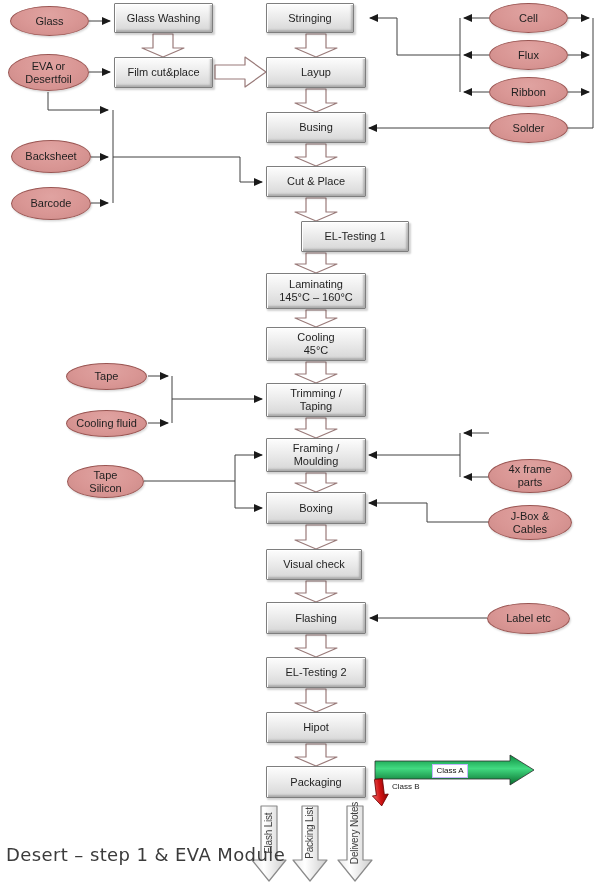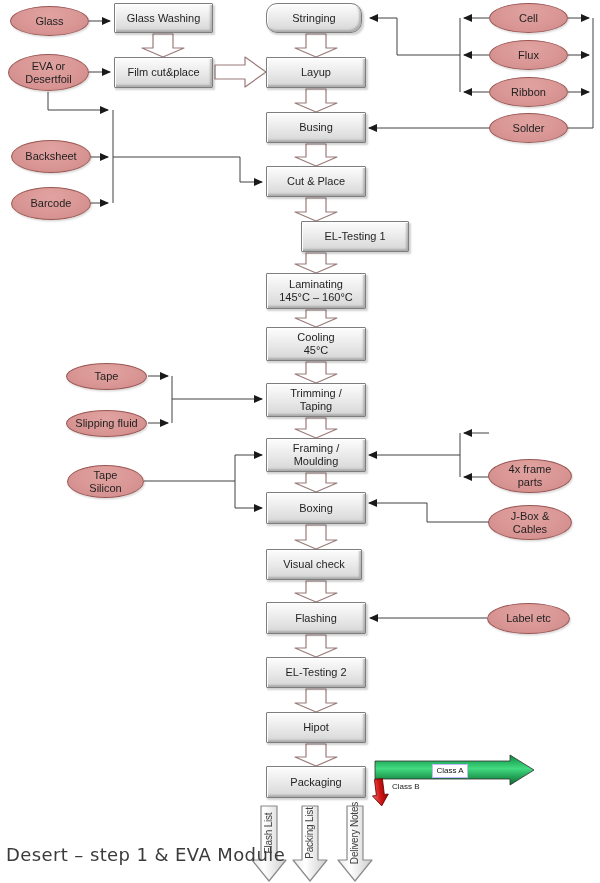--- a/index.html
+++ b/index.html
@@ -134,21 +134,21 @@
     <g fill="url(#gWhiteArrow)" stroke="#8a8a8a" stroke-width="1.2" stroke-linejoin="round">
       <polygon points="261,806 277,806 277,860 286,860 269,881 252,860 261,860"></polygon>
       <polygon points="302,806 318,806 318,860 327,860 310,881 293,860 302,860"></polygon>
       <polygon points="347,806 363,806 363,860 372,860 355,881 338,860 347,860"></polygon>
     </g>
   </svg>
 
   <div class="node box" style="left:114px; top:3px;  width:99px;  height:30px;">Glass Washing</div>
   <div class="node box" style="left:114px; top:57px; width:99px;  height:31px;">Film cut&amp;place</div>
 
-  <div class="node box" style="left:266px; top:3px;   width:96px; height:30px;border-radius:11px;">Stringing</div>
+  <div class="node box" style="left:266px; top:3px;   width:88px; height:30px;">Stringing</div>
   <div class="node box" style="left:266px; top:57px;  width:100px; height:31px;">Layup</div>
   <div class="node box" style="left:266px; top:112px; width:100px; height:31px;">Busing</div>
   <div class="node box" style="left:266px; top:166px; width:100px; height:31px;">Cut &amp; Place</div>
   <div class="node box" style="left:284px; top:221px; width:108px; height:31px;margin-left:17px;">EL-Testing 1</div>
   <div class="node box" style="left:266px; top:273px; width:100px; height:36px;">Laminating
 145°C – 160°C</div>
   <div class="node box" style="left:266px; top:327px; width:100px; height:34px;">Cooling
 45°C</div>
   <div class="node box" style="left:266px; top:383px; width:100px; height:34px;">Trimming /
 Taping</div>
@@ -160,21 +160,21 @@
   <div class="node box" style="left:266px; top:657px; width:100px; height:31px;">EL-Testing 2</div>
   <div class="node box" style="left:266px; top:712px; width:100px; height:31px;">Hipot</div>
   <div class="node box" style="left:266px; top:766px; width:100px; height:32px;">Packaging</div>
 
   <div class="node ellipse" style="left:10px;  top:6px;   width:79px; height:30px;">Glass</div>
   <div class="node ellipse" style="left:8px;   top:54px;  width:81px; height:37px;">EVA or
 Desertfoil</div>
   <div class="node ellipse" style="left:11px;  top:140px; width:80px; height:33px;">Backsheet</div>
   <div class="node ellipse" style="left:11px;  top:187px; width:80px; height:33px;">Barcode</div>
   <div class="node ellipse" style="left:66px;  top:363px; width:81px; height:27px;">Tape</div>
-  <div class="node ellipse" style="left:66px;  top:410px; width:81px; height:27px;">Slipping fluid</div>
+  <div class="node ellipse" style="left:66px;  top:410px; width:81px; height:27px;">Cooling fluid</div>
   <div class="node ellipse" style="left:67px;  top:465px; width:77px; height:33px;">Tape
 Silicon</div>
   <div class="node ellipse" style="left:489px; top:3px;   width:79px; height:30px;">Cell</div>
   <div class="node ellipse" style="left:489px; top:40px;  width:79px; height:30px;">Flux</div>
   <div class="node ellipse" style="left:489px; top:77px;  width:79px; height:30px;">Ribbon</div>
   <div class="node ellipse" style="left:489px; top:113px; width:79px; height:30px;">Solder</div>
   <div class="node ellipse" style="left:488px; top:459px; width:84px; height:34px;">4x frame
 parts</div>
   <div class="node ellipse" style="left:488px; top:505px; width:84px; height:35px;">J-Box &amp;
 Cables</div>

